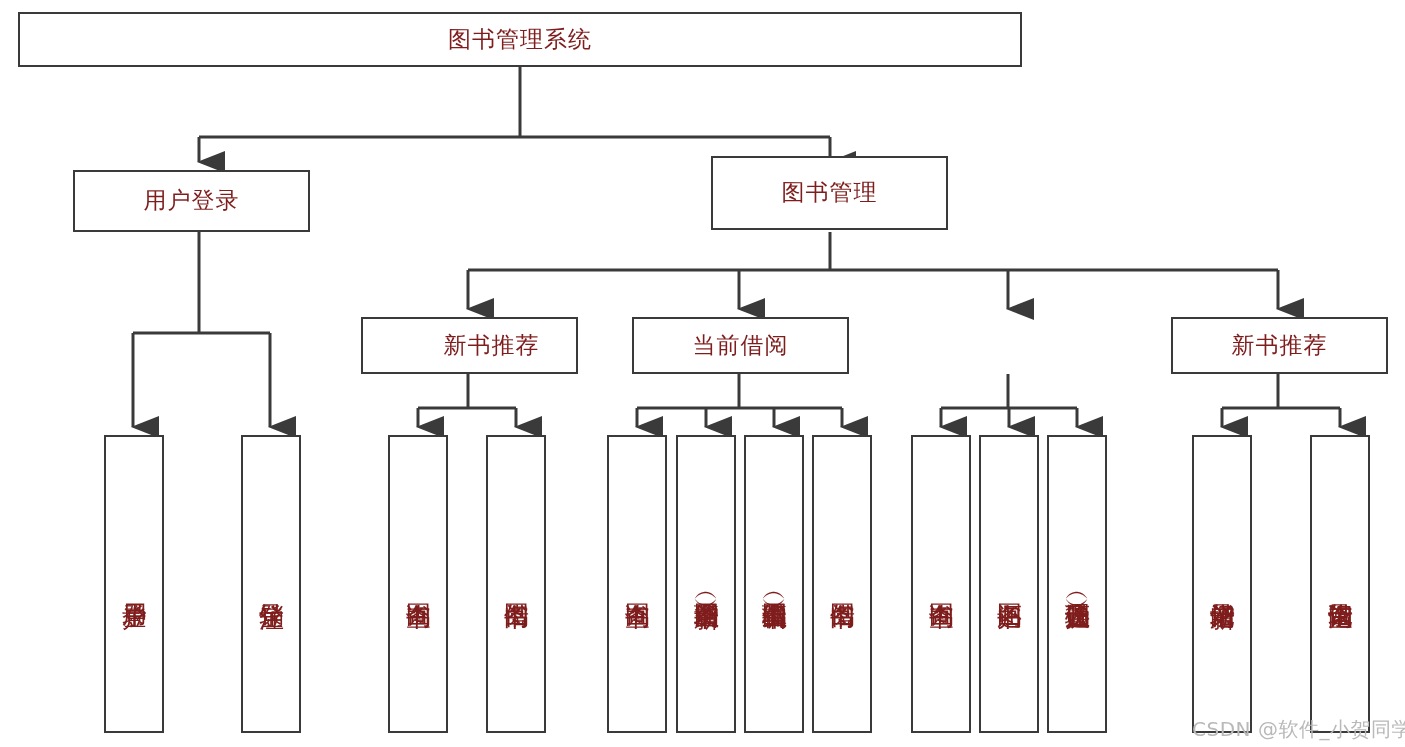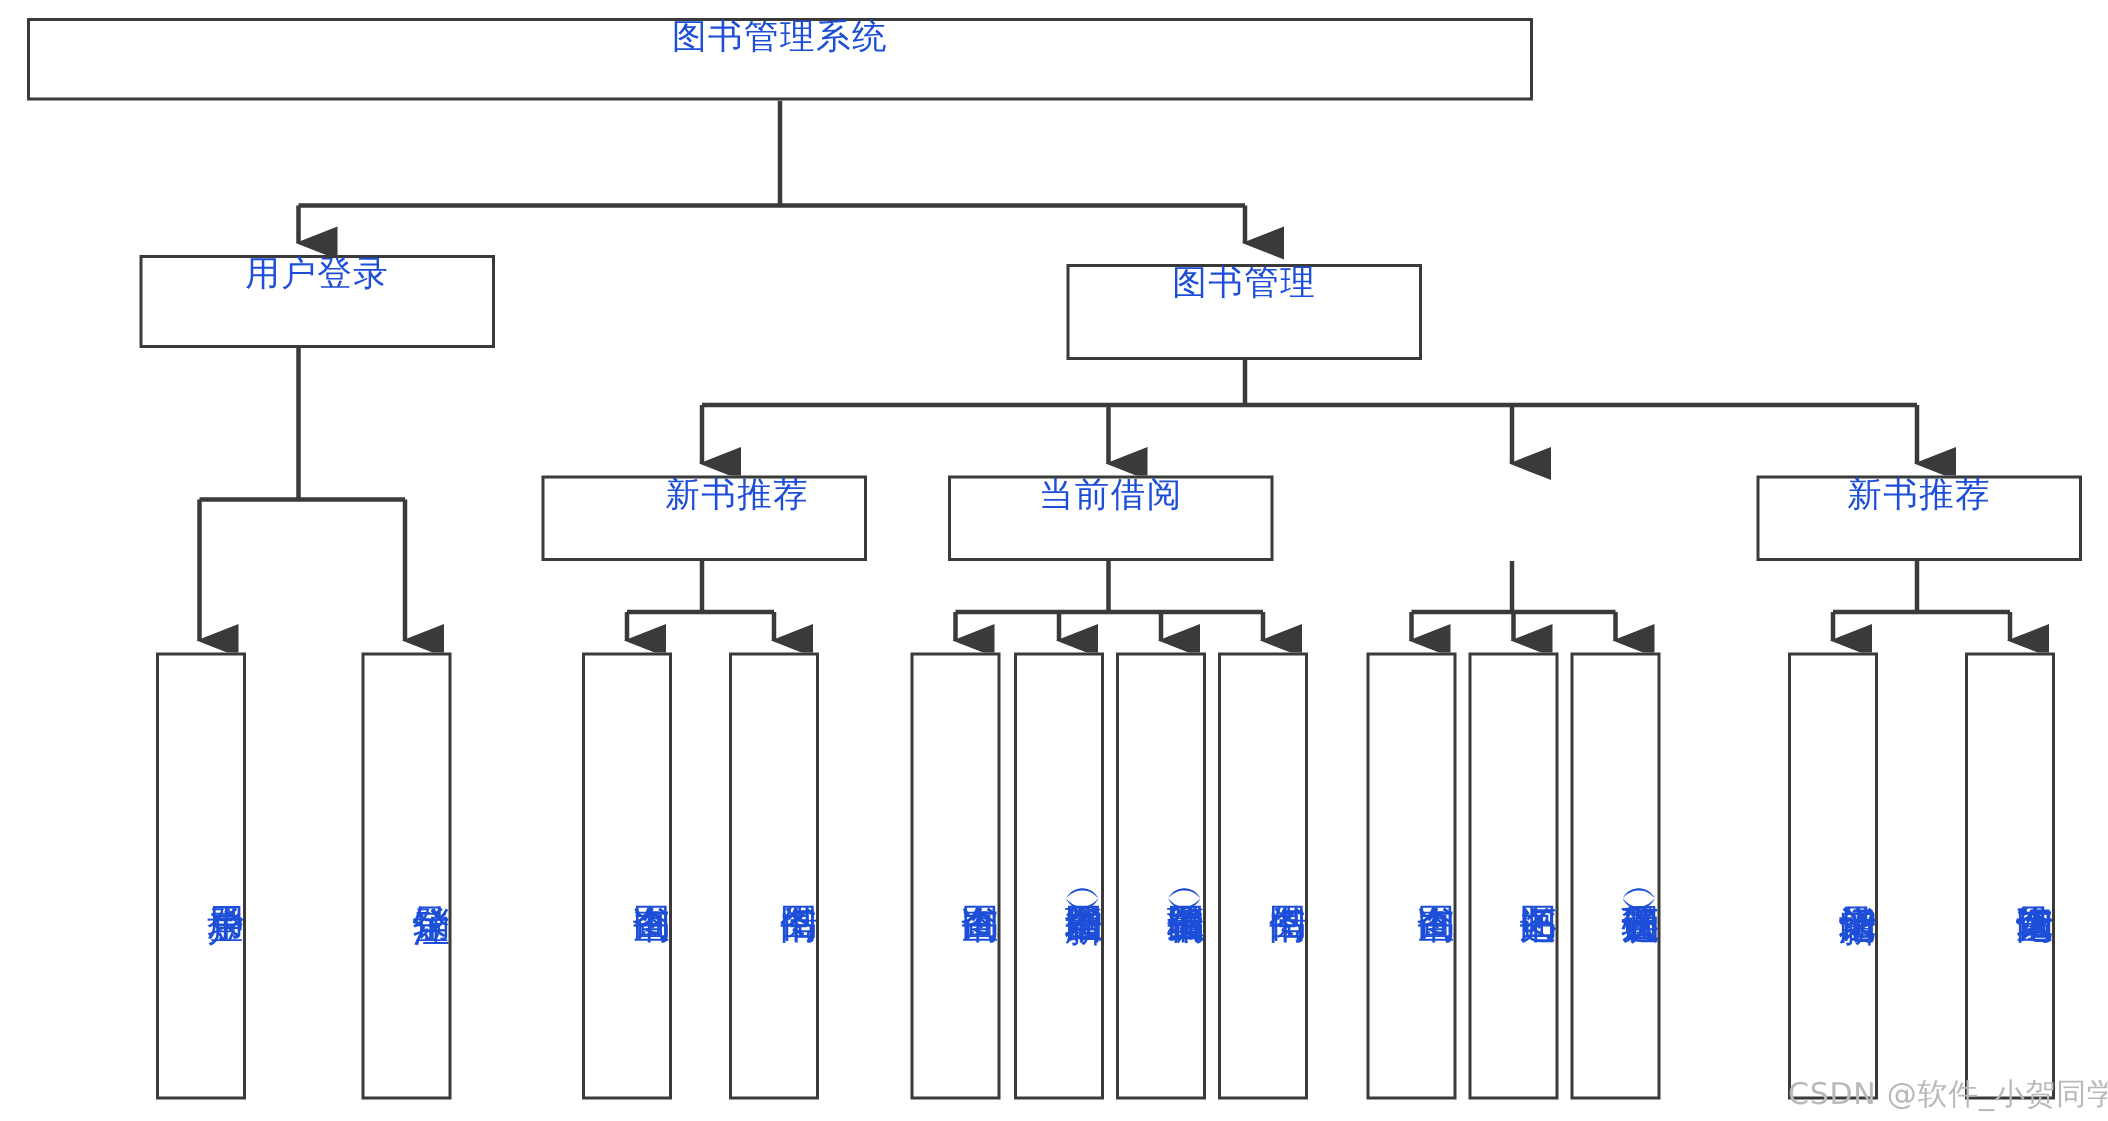--- a/index.html
+++ b/index.html
@@ -25,24 +25,23 @@
     width: 1405px;
     height: 747px;
     pointer-events: none;
   }
   .node {
     position: absolute;
     box-sizing: border-box;
     background: #ffffff;
     border: 2.5px solid #3a3a3a;
     display: flex;
-    align-items: flex-start;
+    align-items: center;
     justify-content: center;
-    color: #1d4ed8;
-    font-family: Liberation Mono, monospace;
+    color: #7f1d1d;
   }
   .node-h {
     font-size: 23px;
     letter-spacing: 1px;
     line-height: 1.1;
   }
   .node-v {
     font-size: 25px;
     line-height: 1.12;
     letter-spacing: 0px;
@@ -120,25 +119,25 @@
       <path d="M 1222 408 L 1340 408"></path>
       <path d="M 1222 408 L 1222 427" marker-end="url(#arrowdown)"></path>
       <path d="M 1340 408 L 1340 427" marker-end="url(#arrowdown)"></path>
     </g>
   </svg>
 
   <div class="node node-h" style="left:18px; top:12px; width:1004px; height:55px;">
     <span>图书管理系统</span>
   </div>
 
-  <div class="node node-h" style="left:93px; top:170px; width:237px; height:62px;">
+  <div class="node node-h" style="left:73px; top:170px; width:237px; height:62px;">
     <span>用户登录</span>
   </div>
 
-  <div class="node node-h" style="left:711px; top:176px; width:237px; height:64px;">
+  <div class="node node-h" style="left:711px; top:156px; width:237px; height:74px;">
     <span>图书管理</span>
   </div>
 
   <div class="node node-h" style="left:361px; top:317px; width:217px; height:57px;padding-left:44px;">
     <span>新书推荐</span>
   </div>
 
   <div class="node node-h" style="left:632px; top:317px; width:217px; height:57px;">
     <span>当前借阅</span>
   </div>

